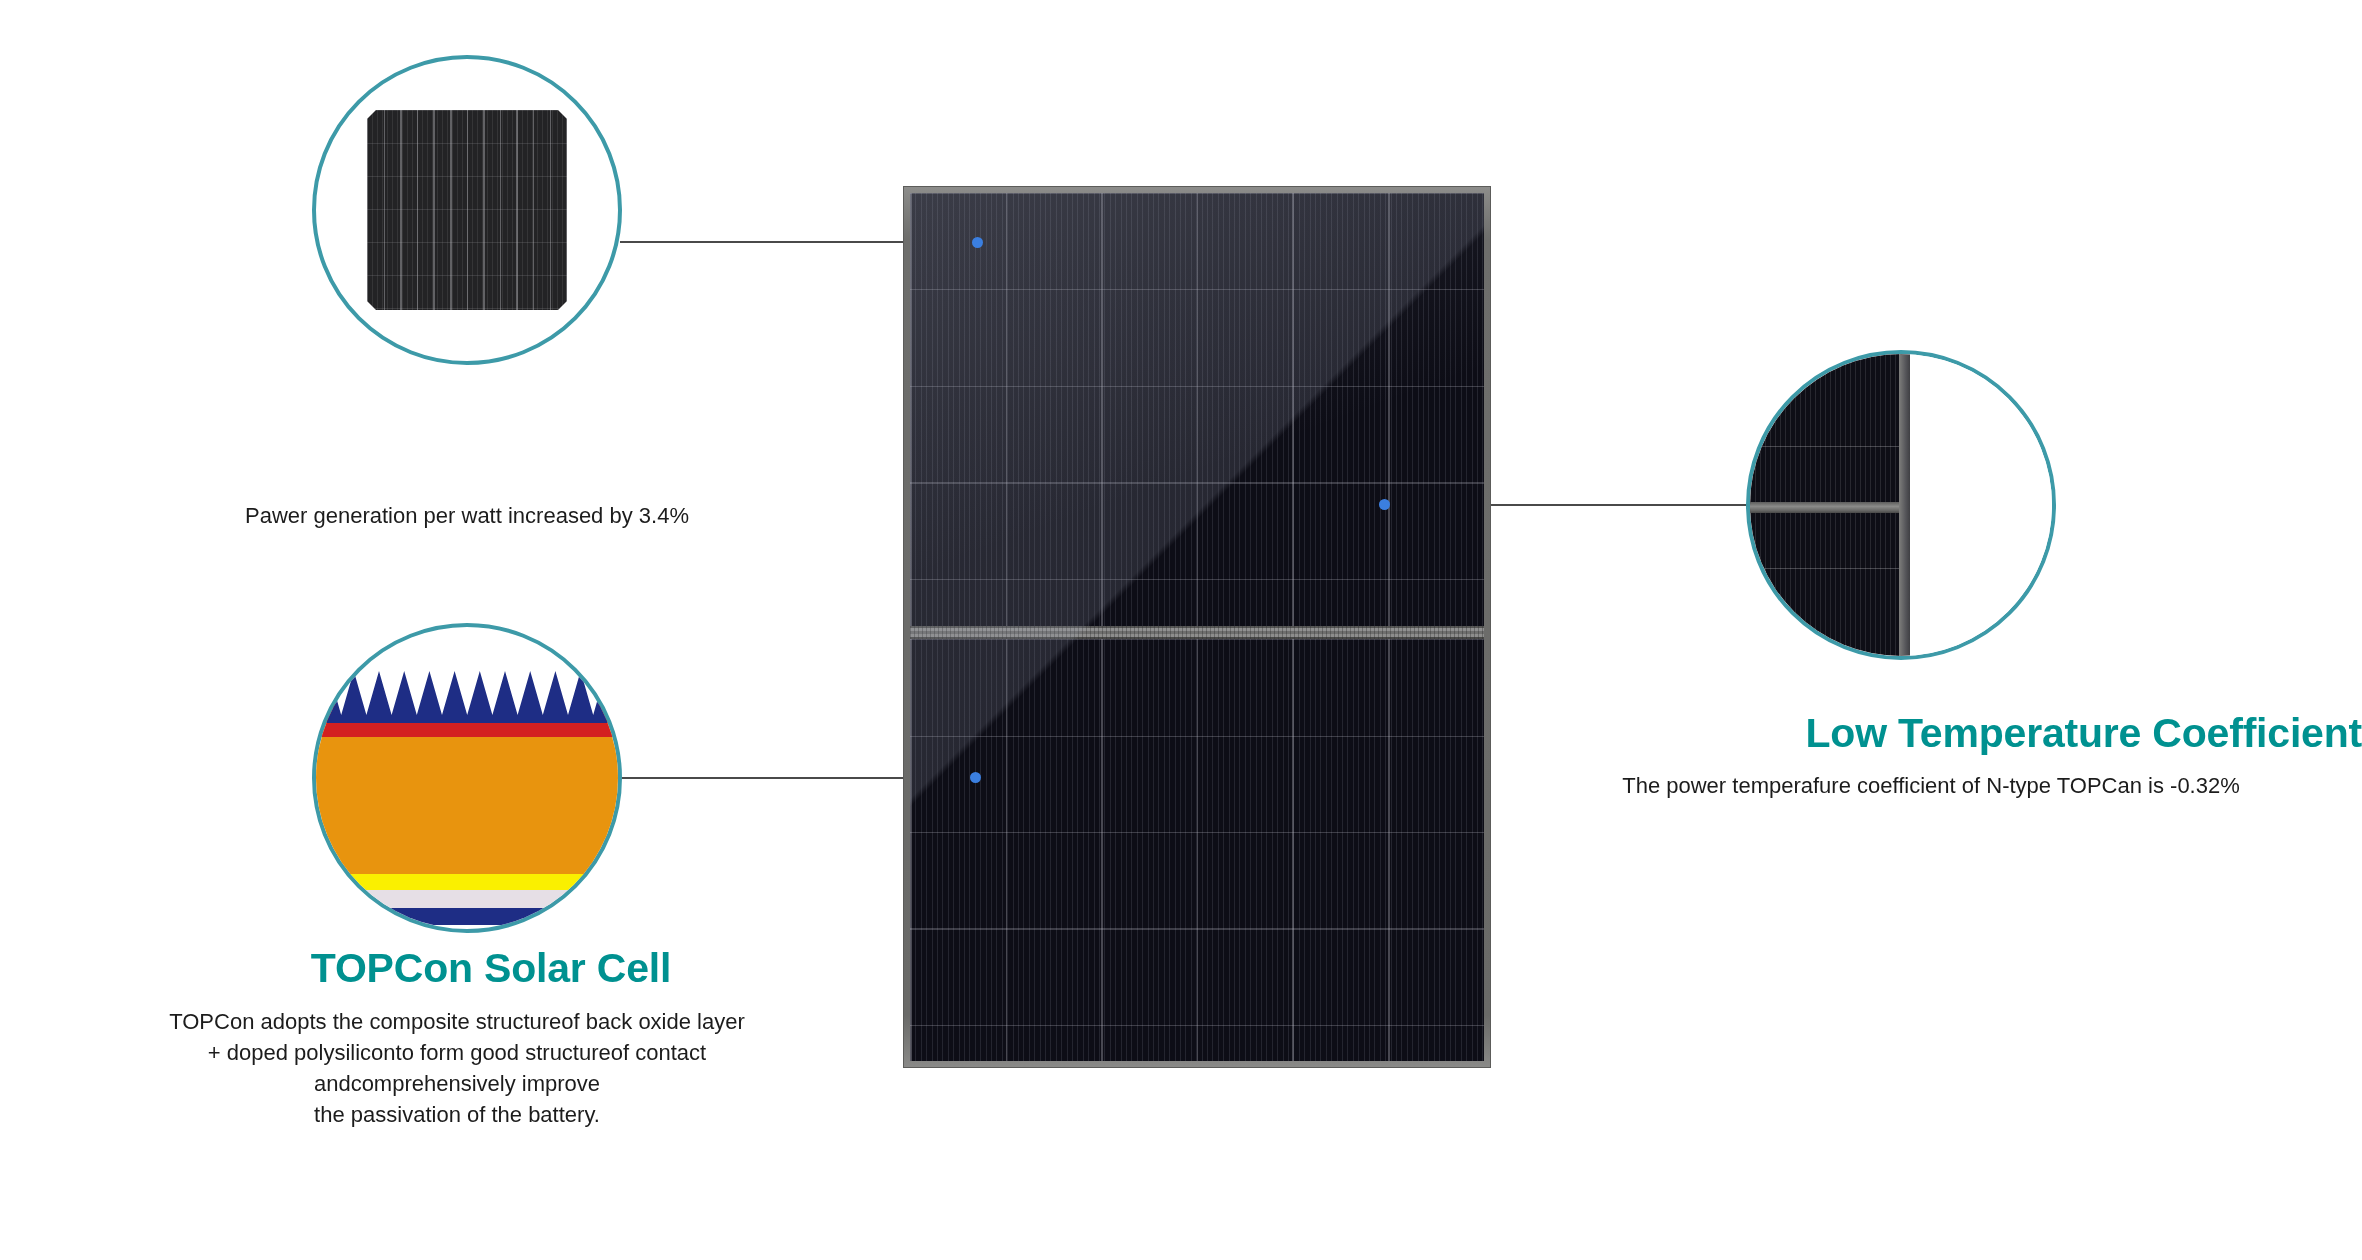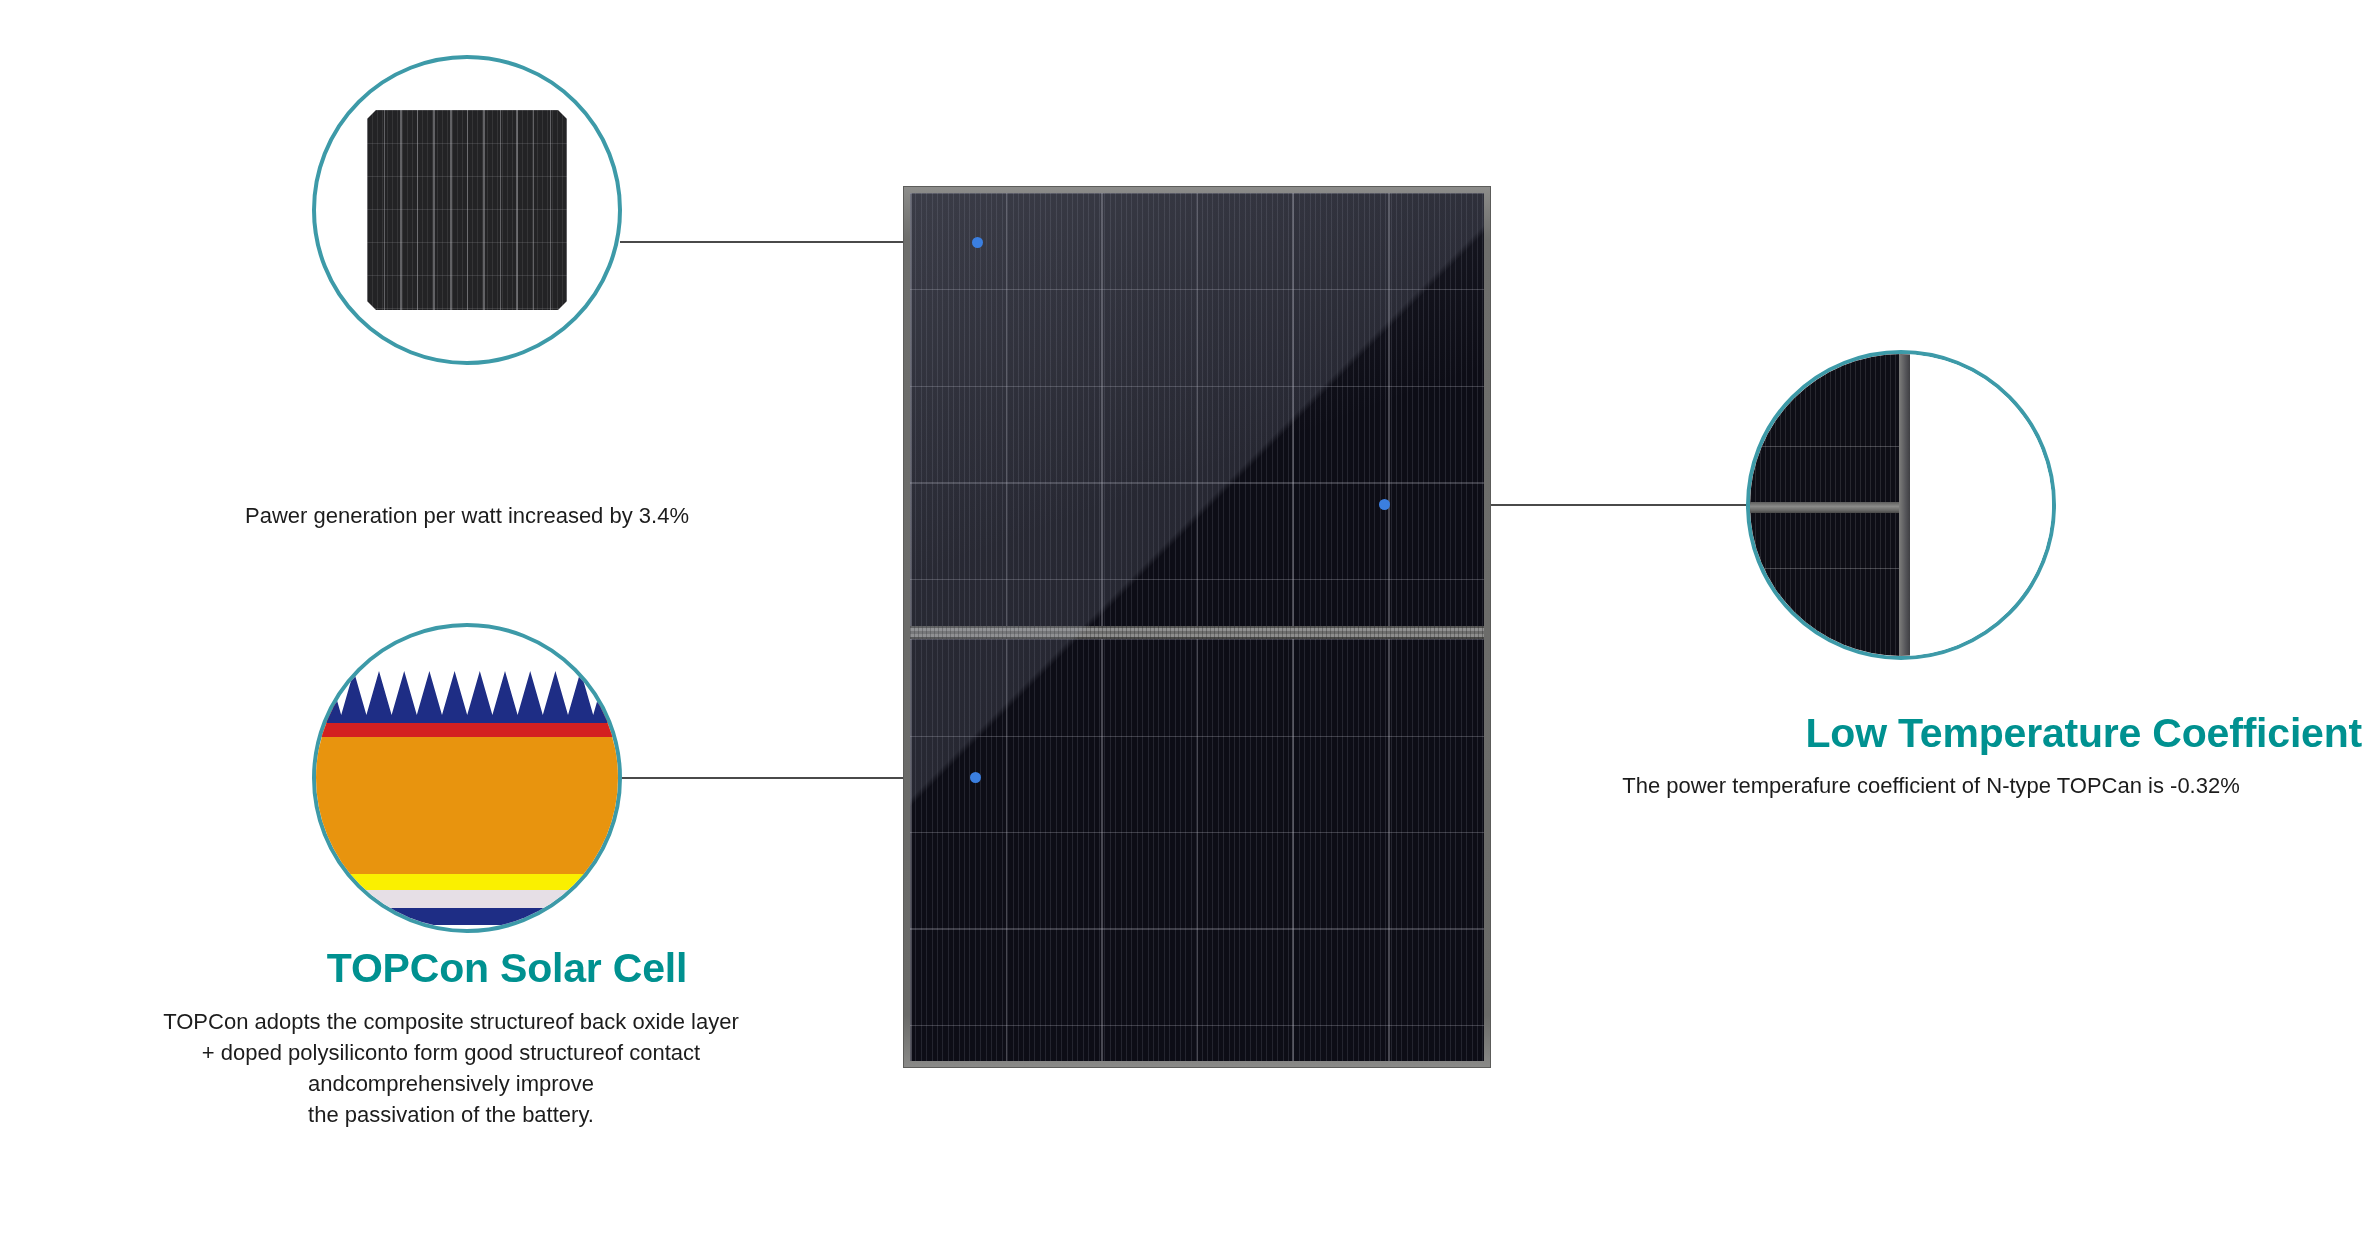--- a/index.html
+++ b/index.html
@@ -126,22 +126,22 @@
     position: absolute;
     color: #1c1c1c;
     font-size: 22px;
     line-height: 31px;
     text-align: center;
     z-index: 4;
   }
   #txt-high-eff-title { left: 0; top: 430px; width: 934px; text-align: center; }
   #txt-high-eff-sub   { left: 0; top: 500px; width: 934px; }
 
-  #txt-topcon-title   { left: 16px; top: 945px; width: 934px; text-align: center; padding-left: 48px; }
-  #txt-topcon-sub     { left: 56px; top: 1006px; width: 790px; }
+  #txt-topcon-title   { left: 0; top: 945px; width: 934px; text-align: center; padding-left: 48px; }
+  #txt-topcon-sub     { left: 62px; top: 1006px; width: 790px; }
 
   #txt-lowtemp-title  { left: 1586px; top: 710px; width: 776px; text-align: right; }
   #txt-lowtemp-sub    { left: 1500px; top: 770px; width: 862px; }
   .heading.centered { text-align: center; }
 
   
   #solar-panel {
     position: absolute;
     left: 903px; top: 186px;
     width: 588px; height: 882px;

